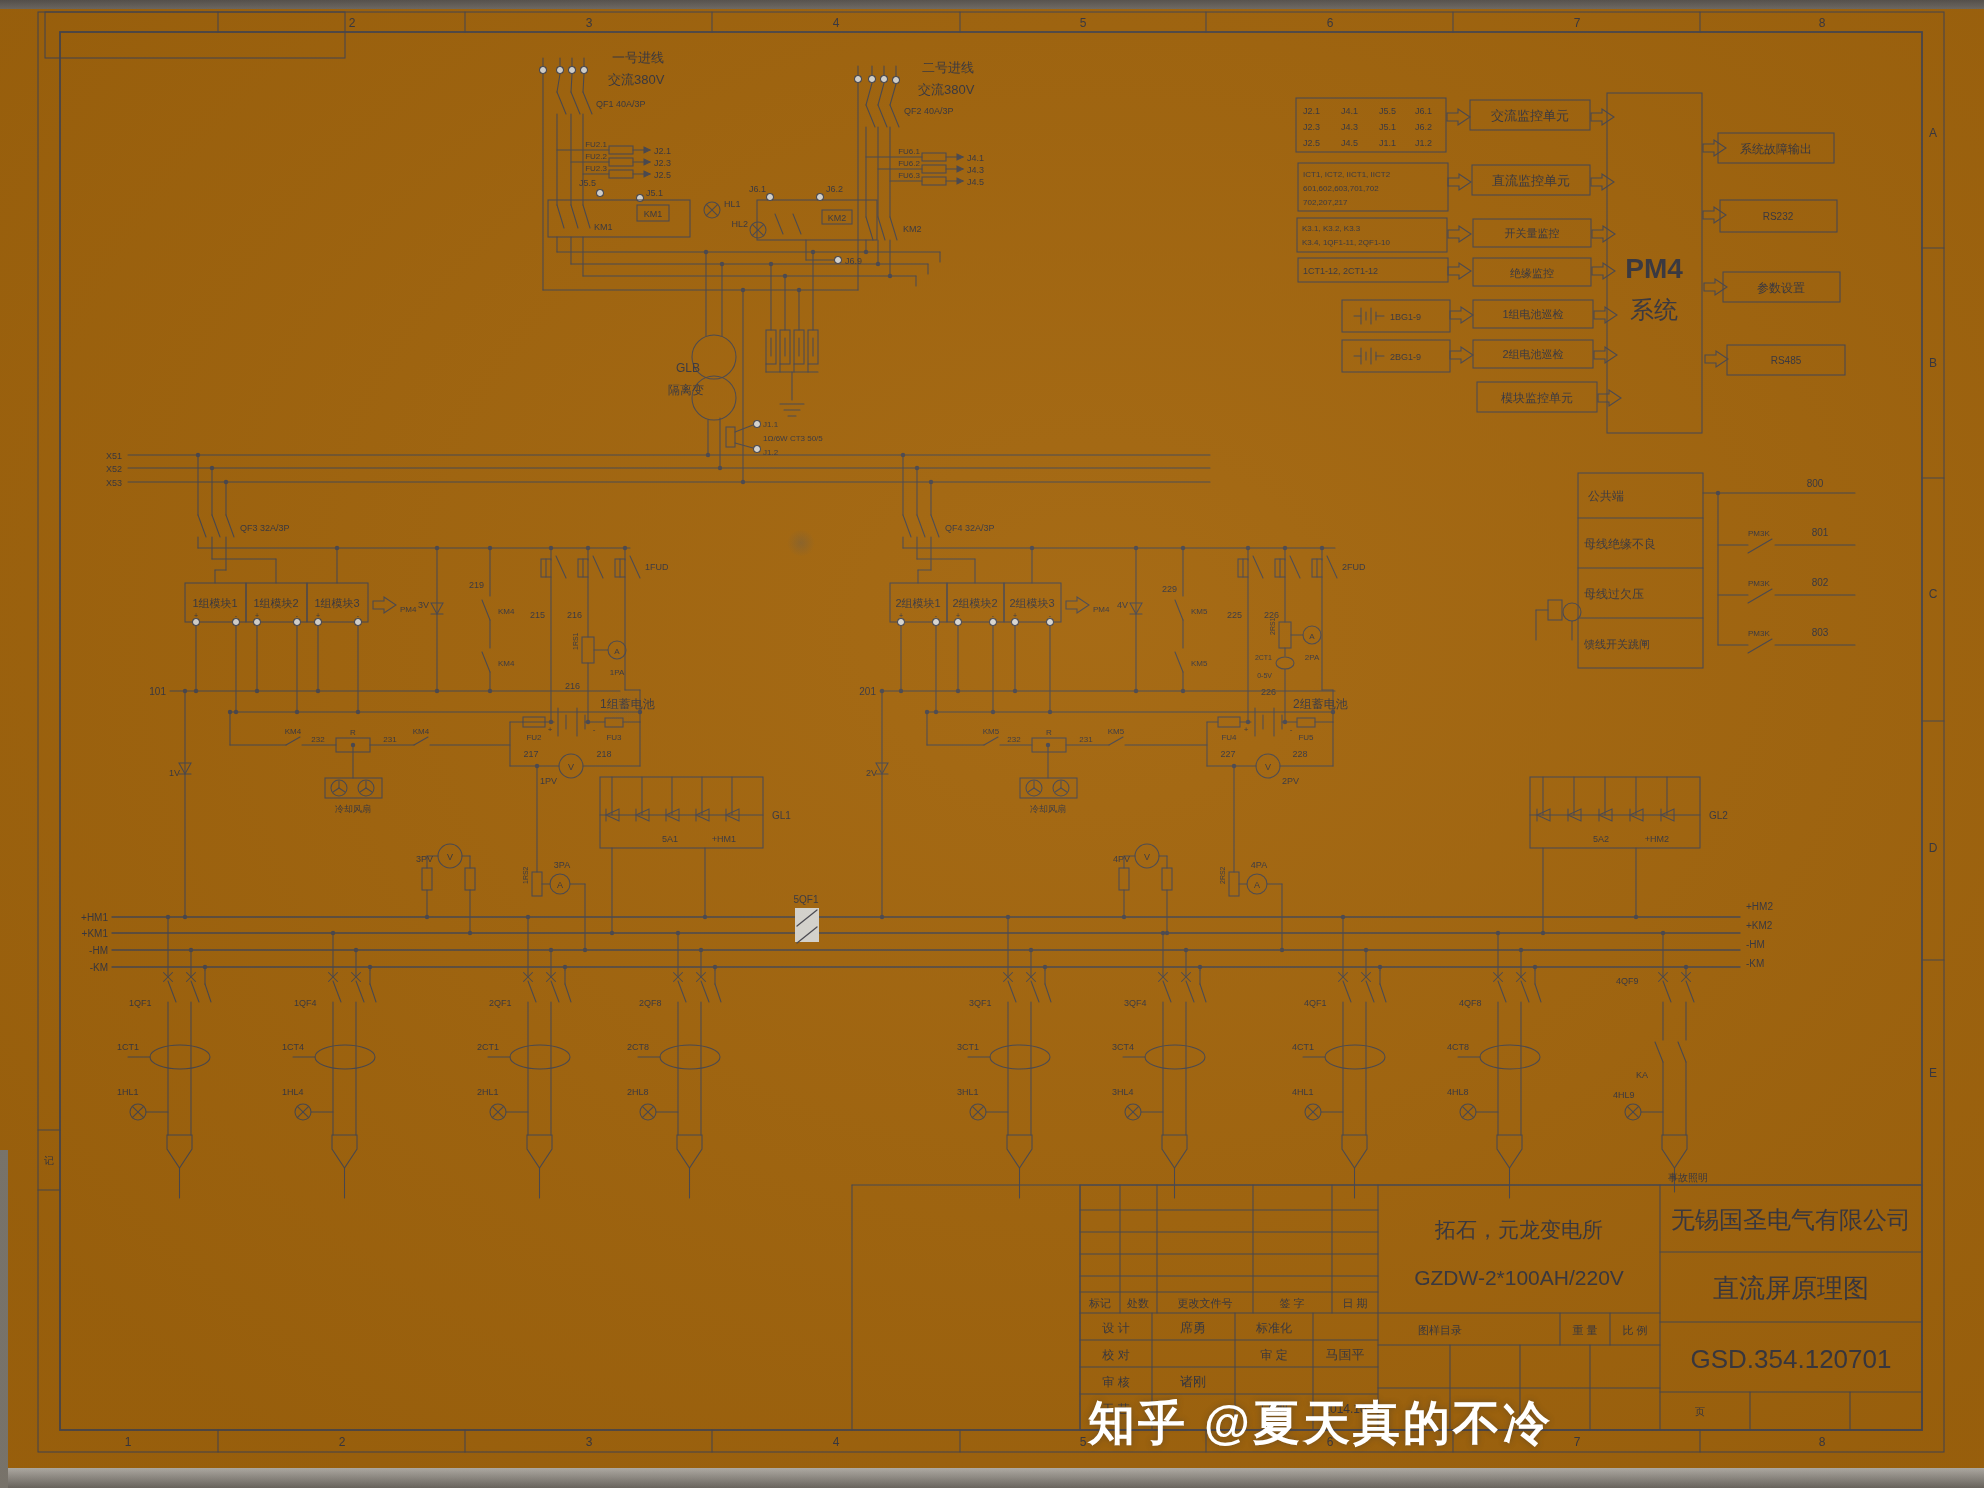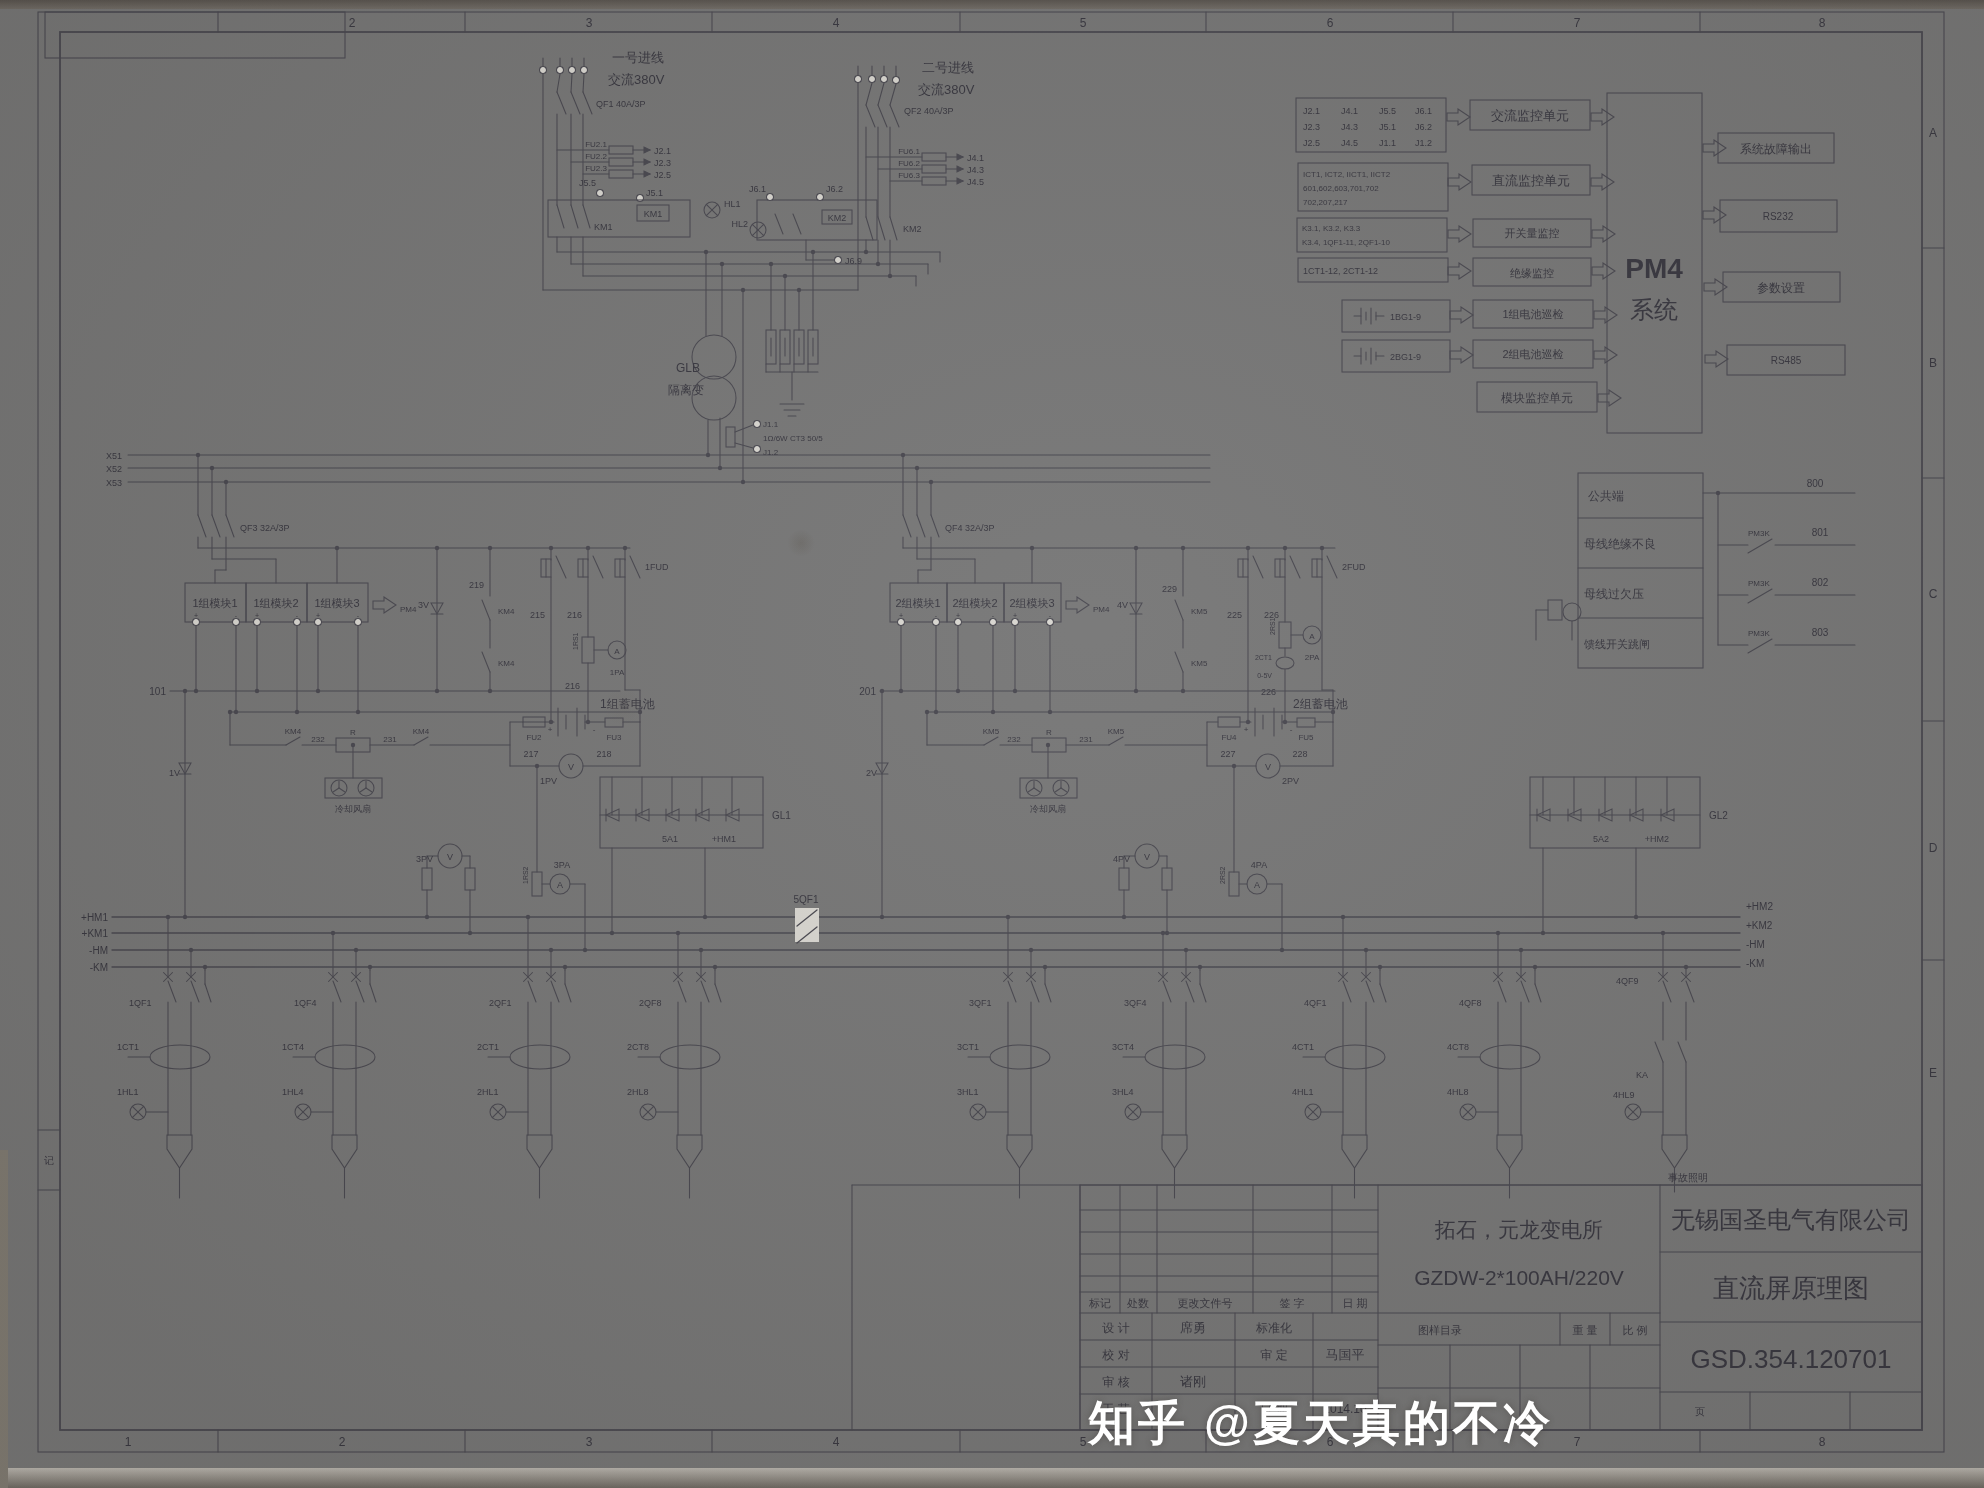--- a/index.html
+++ b/index.html
@@ -1,17 +1,17 @@
 <!DOCTYPE html>
 <html><head>
 <meta charset="utf-8">
 <style>
   html,body{margin:0;padding:0;background:#8a857d;}
   #shot{position:relative;width:1984px;height:1488px;overflow:hidden;
-        background:#737373;font-family:"Liberation Sans",sans-serif;}
+        background:#a16207;font-family:"Liberation Sans",sans-serif;}
   #shot svg{position:absolute;left:0;top:0;}
   .edge{position:absolute;pointer-events:none;}
   #edge-top{left:0;top:0;width:1984px;height:9px;background:linear-gradient(180deg,#55504b,#6e6963);}
   #edge-bottom{left:0;top:1468px;width:1984px;height:20px;background:linear-gradient(180deg,#b7b3ac,#6b665f);}
   #edge-left{left:0;top:1150px;width:8px;height:338px;background:#7d786f;}
   #vignette{left:0;top:0;width:1984px;height:1488px;
     background:radial-gradient(ellipse at 55% 42%,rgba(255,255,255,0.06) 0%,rgba(70,65,58,0.10) 85%);}
   .smudge{position:absolute;border-radius:50%;pointer-events:none;}
   #sm1{left:786px;top:530px;width:30px;height:26px;background:radial-gradient(circle,rgba(90,85,78,0.35),rgba(90,85,78,0) 70%);}
   #sm2{left:600px;top:690px;width:46px;height:34px;background:radial-gradient(circle,rgba(100,95,88,0.16),rgba(100,95,88,0) 70%);}

